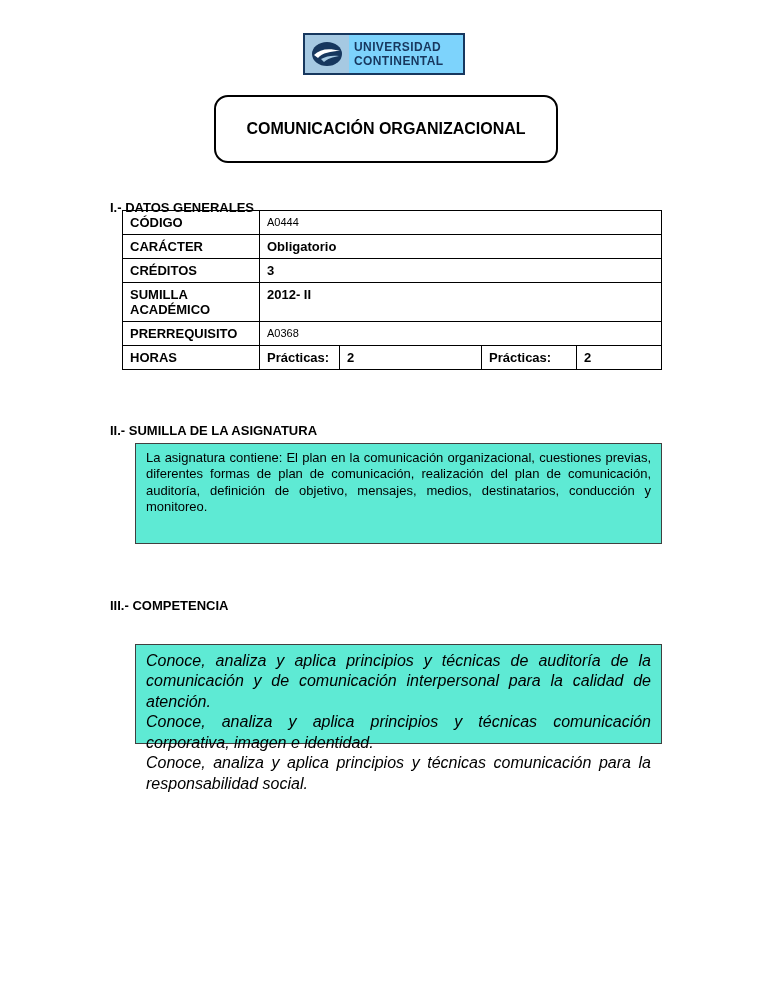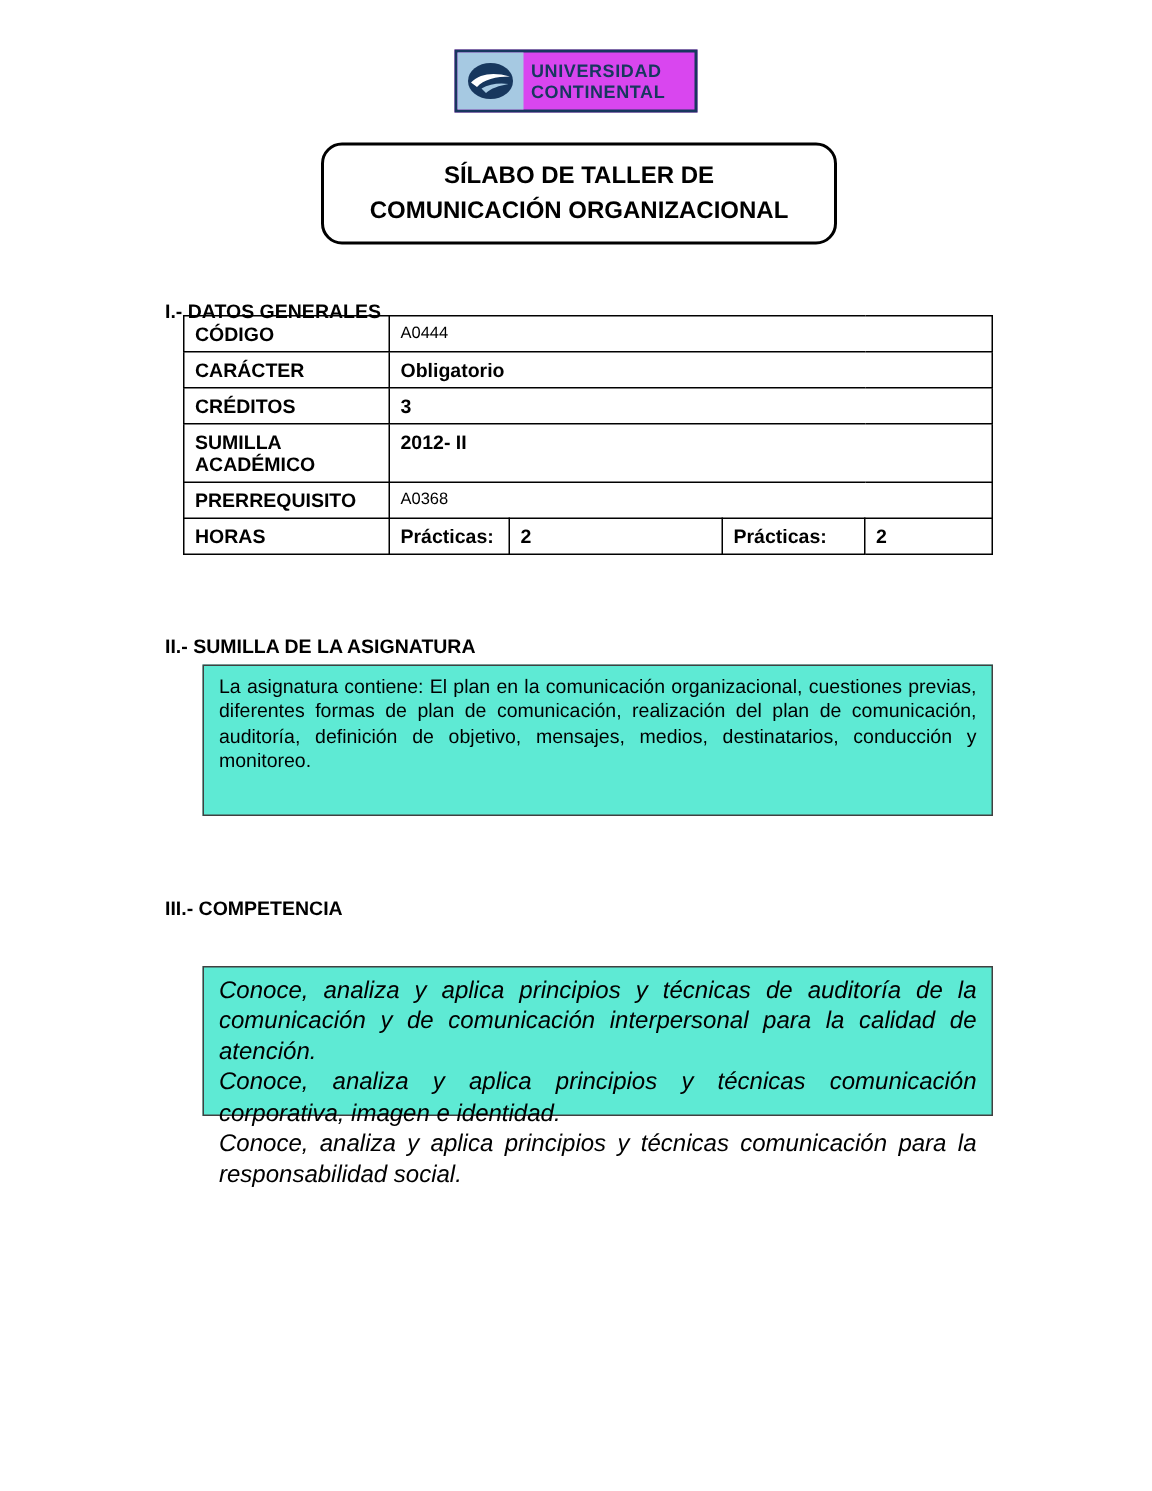--- a/index.html
+++ b/index.html
@@ -17,21 +17,21 @@
 
   
   .logo {
     position: absolute;
     top: 33px;
     left: 50%;
     transform: translateX(-50%);
     width: 162px;
     height: 42px;
     border: 2px solid #17375E;
-    background: #d946ef;
+    background: #7dd3fc;
     display: flex;
     align-items: stretch;
   }
   .logo-icon {
     width: 44px;
     background: #A6C9E2;
     display: flex;
     align-items: center;
     justify-content: center;
     flex-shrink: 0;
@@ -143,21 +143,20 @@
         <path d="M12 21 C 17 18, 24 17, 30 18 C 24 19, 18 21, 15 24 Z" fill="#A6C9E2"></path>
       </svg>
     </div>
     <div class="logo-text">
       <span>UNIVERSIDAD</span>
       <span>CONTINENTAL</span>
     </div>
   </div>
 
   <div class="title-box">
-    <div>SÍLABO DE TALLER DE</div>
     <div>COMUNICACIÓN ORGANIZACIONAL</div>
   </div>
 
   <div class="section-heading heading-1">I.- DATOS GENERALES</div>
 
   <table class="datos-table">
     <colgroup>
       <col class="col-label">
       <col class="col-tl">
       <col class="col-tv">

